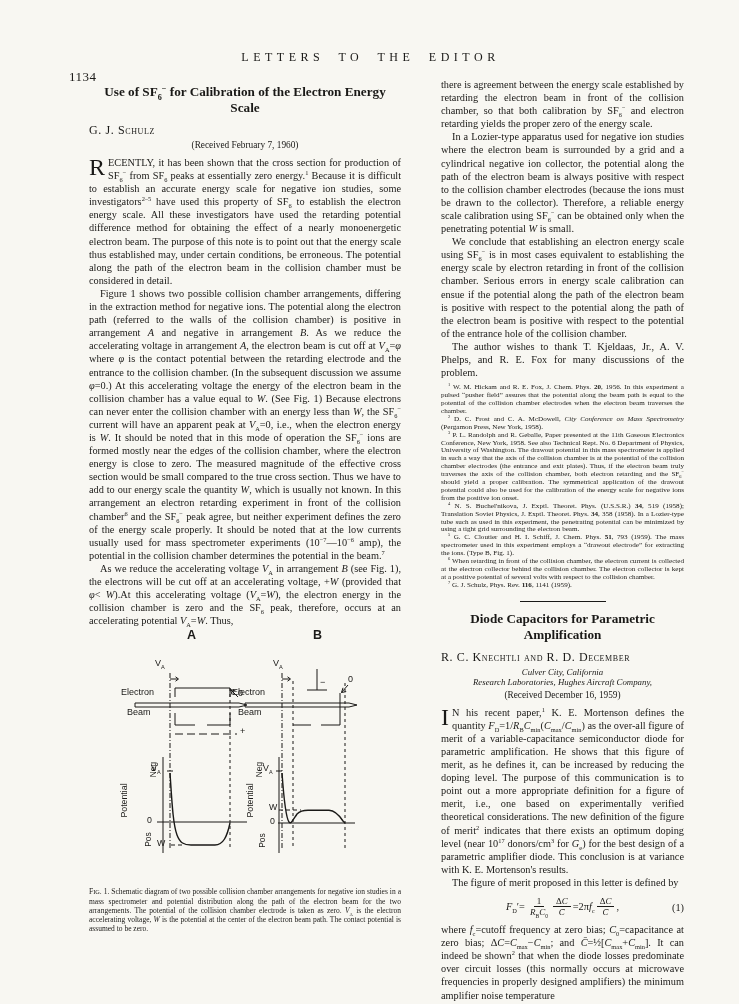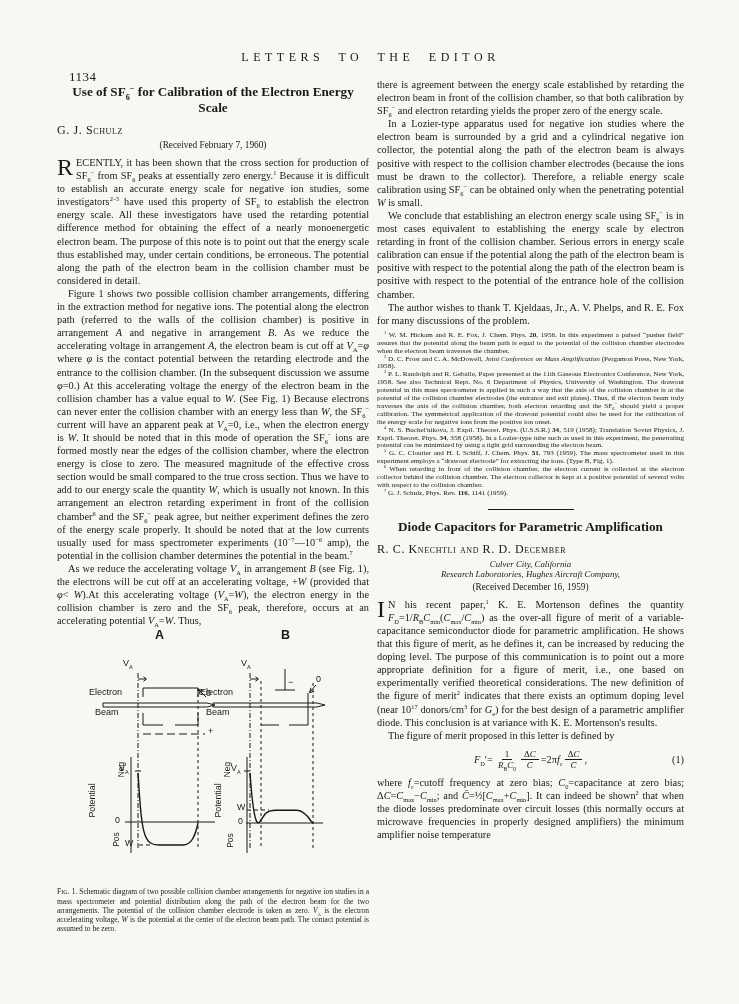--- a/index.html
+++ b/index.html
@@ -11,21 +11,21 @@
     font-family:"Liberation Serif","DejaVu Serif",serif;
     overflow:hidden;
     box-sizing:border-box;
   }
   
   .hdr{position:absolute;top:50px;left:57px;width:627px;height:18px;}
   .pagenum{position:absolute;left:12px;top:0;font-size:13px;letter-spacing:0.5px;margin-top:19px;}
   .runhead{position:absolute;left:0;right:0;text-align:center;font-size:12px;letter-spacing:4.5px;word-spacing:7px;}
   
   .columns{position:absolute;top:78px;left:57px;width:627px;display:flex;gap:8px;}
-  .col{width:312px;}
+  .col{width:312px;margin-left:32px;}
   .col.right{width:307px;}
   h1.atitle{font-size:13.2px;font-weight:bold;text-align:center;margin:6px 14px 7px 14px;line-height:16px;}
   .author{text-align:left;font-variant:small-caps;font-size:12px;letter-spacing:0.6px;margin:2px 0 2px 0;}
   .affil{text-align:center;font-style:italic;font-size:8.8px;line-height:10.5px;margin:0;}
   .received{text-align:center;font-size:9.3px;margin:2px 0 6px 0;}
   p.bodyp{font-size:10.3px;line-height:13.1px;text-align:justify;margin:0;}
   p.indent{text-indent:11px;}
   .dropcap{float:left;font-size:24px;line-height:21px;padding:1px 3px 0 0;}
   sup{font-size:0.62em;line-height:0;}
   sub{font-size:0.62em;line-height:0;}
@@ -153,21 +153,21 @@
     </div>
 
     <div class="col right">
       <p class="bodyp">there is agreement between the energy scale established by retarding the electron beam in front of the collision chamber, so that both calibration by SF<sub>6</sub><sup>−</sup> and electron retarding yields the proper zero of the energy scale.</p>
       <p class="bodyp indent">In a Lozier-type apparatus used for negative ion studies where the electron beam is surrounded by a grid and a cylindrical negative ion collector, the potential along the path of the electron beam is always positive with respect to the collision chamber electrodes (because the ions must be drawn to the collector). Therefore, a reliable energy scale calibration using SF<sub>6</sub><sup>−</sup> can be obtained only when the penetrating potential <i>W</i> is small.</p>
       <p class="bodyp indent">We conclude that establishing an electron energy scale using SF<sub>6</sub><sup>−</sup> is in most cases equivalent to establishing the energy scale by electron retarding in front of the collision chamber. Serious errors in energy scale calibration can ensue if the potential along the path of the electron beam is positive with respect to the potential along the path of the electron beam is positive with respect to the potential of the entrance hole of the collision chamber.</p>
       <p class="bodyp indent">The author wishes to thank T. Kjeldaas, Jr., A. V. Phelps, and R. E. Fox for many discussions of the problem.</p>
 
       <div class="refs">
         <div class="ref"><sup>1</sup> W. M. Hickam and R. E. Fox, J. Chem. Phys. <b>20</b>, 1956. In this experiment a pulsed “pusher field” assures that the potential along the beam path is equal to the potential of the collision chamber electrodes when the electron beam traverses the chamber.</div>
-        <div class="ref"><sup>2</sup> D. C. Frost and C. A. McDowell, <i>Joint Conference on Mass Amplification</i> (Pergamon Press, New York, 1958).</div>
+        <div class="ref"><sup>2</sup> D. C. Frost and C. A. McDowell, <i>City Conference on Mass Spectrometry</i> (Pergamon Press, New York, 1958).</div>
         <div class="ref"><sup>3</sup> P. L. Randolph and R. Geballe, Paper presented at the 11th Gaseous Electronics Conference, New York, 1958. See also Technical Rept. No. 6 Department of Physics, University of Washington. The drawout potential in this mass spectrometer is applied in such a way that the axis of the collision chamber is at the potential of the collision chamber electrodes (the entrance and exit plates). Thus, if the electron beam truly traverses the axis of the collision chamber, both electron retarding and the SF<sub>6</sub><sup>−</sup> should yield a proper calibration. The symmetrical application of the drawout potential could also be used for the calibration of the energy scale for negative ions from the positive ion onset.</div>
         <div class="ref"><sup>4</sup> N. S. Buchel'nikova, J. Exptl. Theoret. Phys. (U.S.S.R.) <b>34</b>, 519 (1958); Translation Soviet Physics, J. Exptl. Theoret. Phys. <b>34</b>, 358 (1958). In a Lozier-type tube such as used in this experiment, the penetrating potential can be minimized by using a tight grid surrounding the electron beam.</div>
         <div class="ref"><sup>5</sup> G. C. Cloutier and H. I. Schiff, J. Chem. Phys. <b>51</b>, 793 (1959). The mass spectrometer used in this experiment employs a “drawout electrode” for extracting the ions. (Type B, Fig. 1).</div>
         <div class="ref"><sup>6</sup> When retarding in front of the collision chamber, the electron current is collected at the electron collector behind the collision chamber. The electron collector is kept at a positive potential of several volts with respect to the collision chamber.</div>
         <div class="ref"><sup>7</sup> G. J. Schulz, Phys. Rev. <b>116</b>, 1141 (1959).</div>
       </div>
 
       <div class="separator"></div>
 
       <h1 class="atitle">Diode Capacitors for Parametric Amplification</h1>

